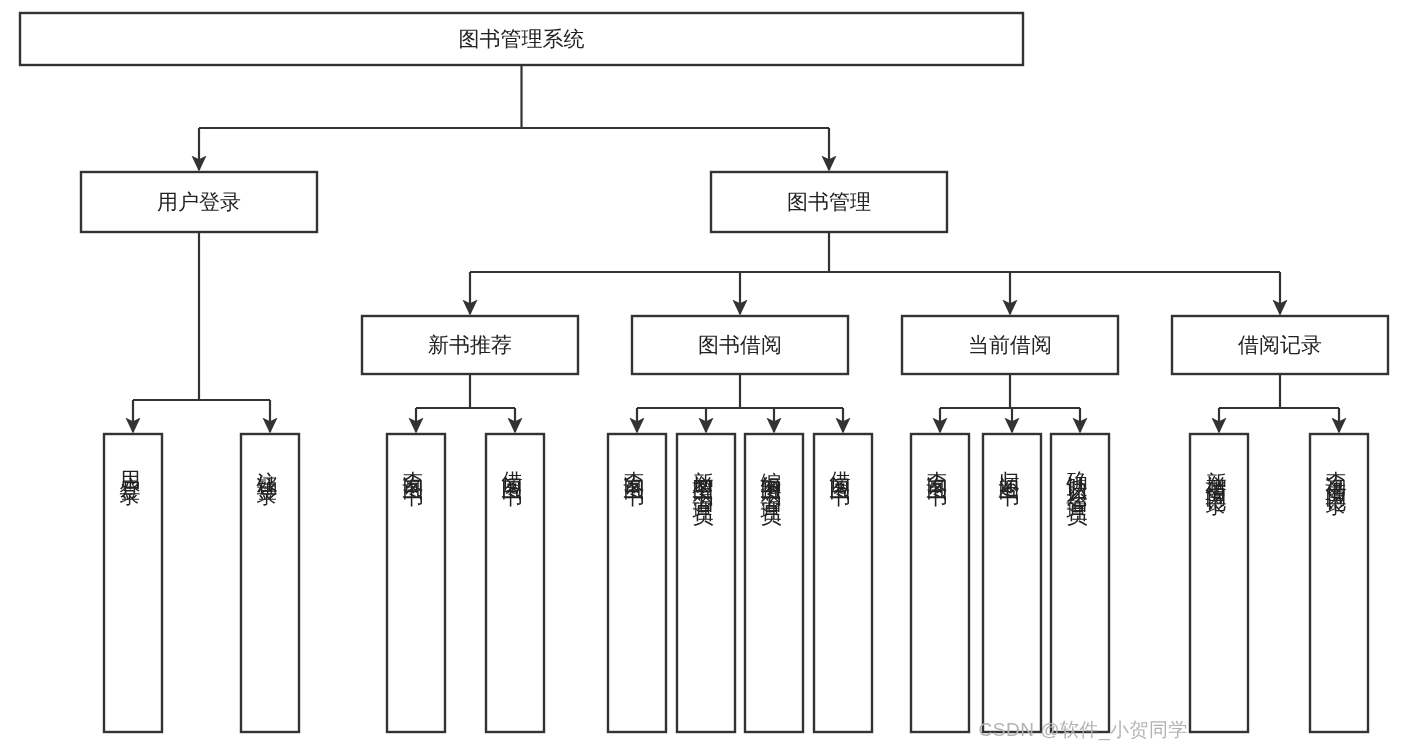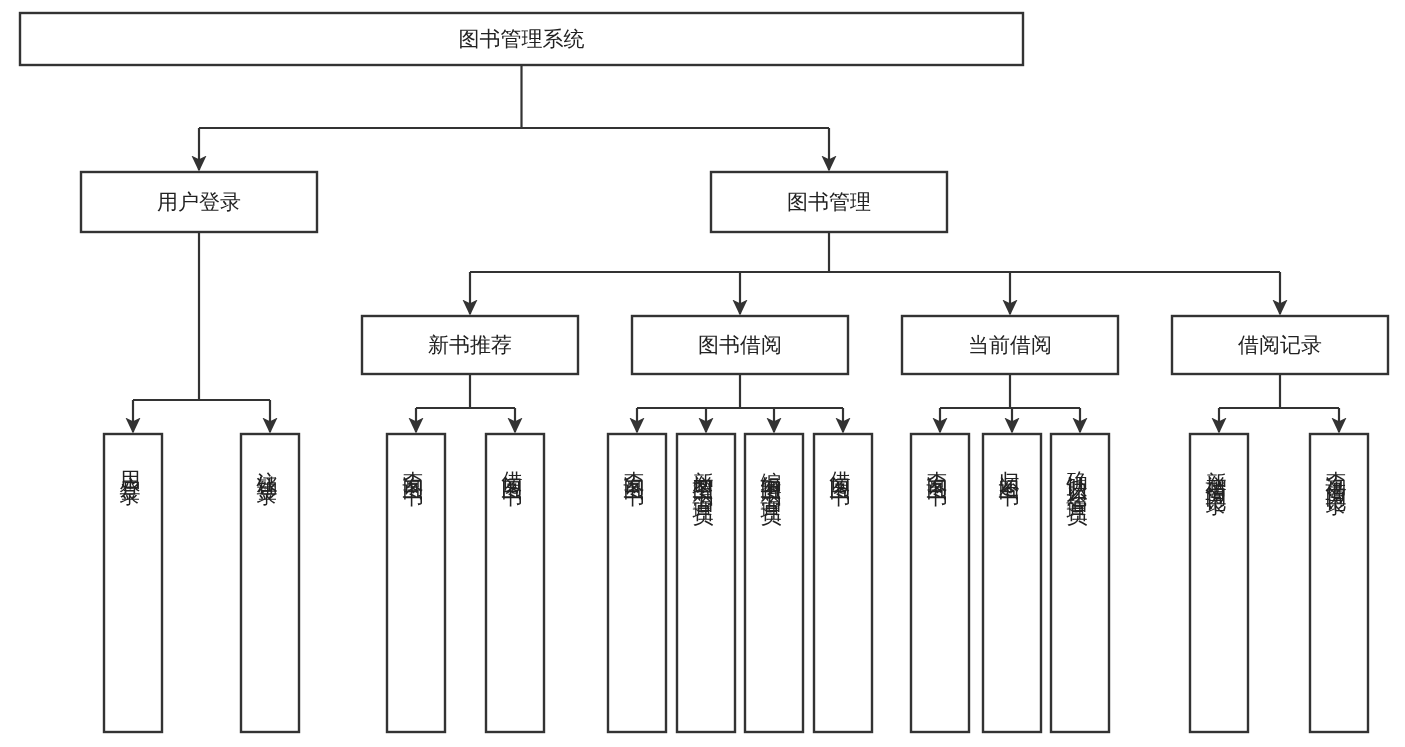--- a/index.html
+++ b/index.html
@@ -161,13 +161,14 @@
       <div class="vert-text-wrap" style="left: 693px; top: 454px; height: 268px;">新增图书（管理员）</div>
       <div class="vert-text-wrap" style="left: 761px; top: 454px; height: 268px;">编辑图书（管理员）</div>
       <div class="vert-text-wrap" style="left: 830px; top: 454px; height: 268px;">借阅图书</div>
       <div class="vert-text-wrap" style="left: 927px; top: 454px; height: 268px;">查询图书</div>
       <div class="vert-text-wrap" style="left: 999px; top: 454px; height: 268px;">归还图书</div>
       <div class="vert-text-wrap" style="left: 1067px; top: 454px; height: 268px;">确认归还（管理员）</div>
       <div class="vert-text-wrap" style="left: 1206px; top: 454px; height: 268px;">新增借阅记录</div>
       <div class="vert-text-wrap" style="left: 1326px; top: 454px; height: 268px;">查询借阅记录</div>
     </div>
 
+  <div class="watermark">CSDN @软件_小贺同学</div>
 </div>
 
 </body></html>

